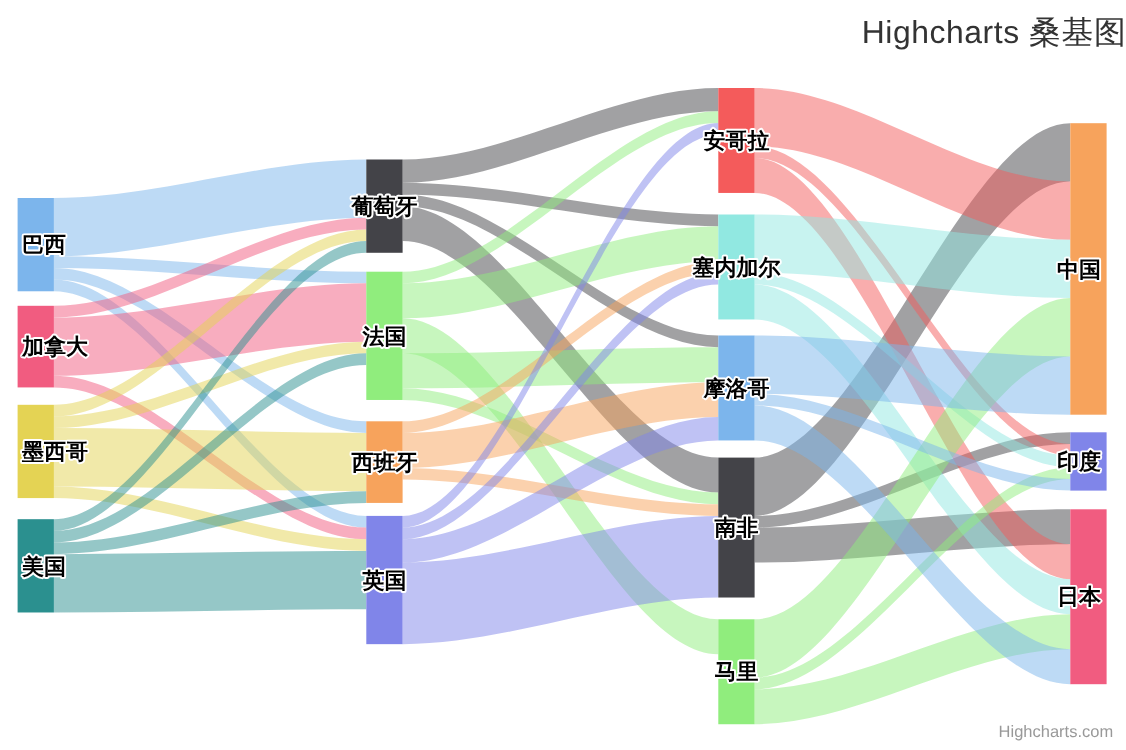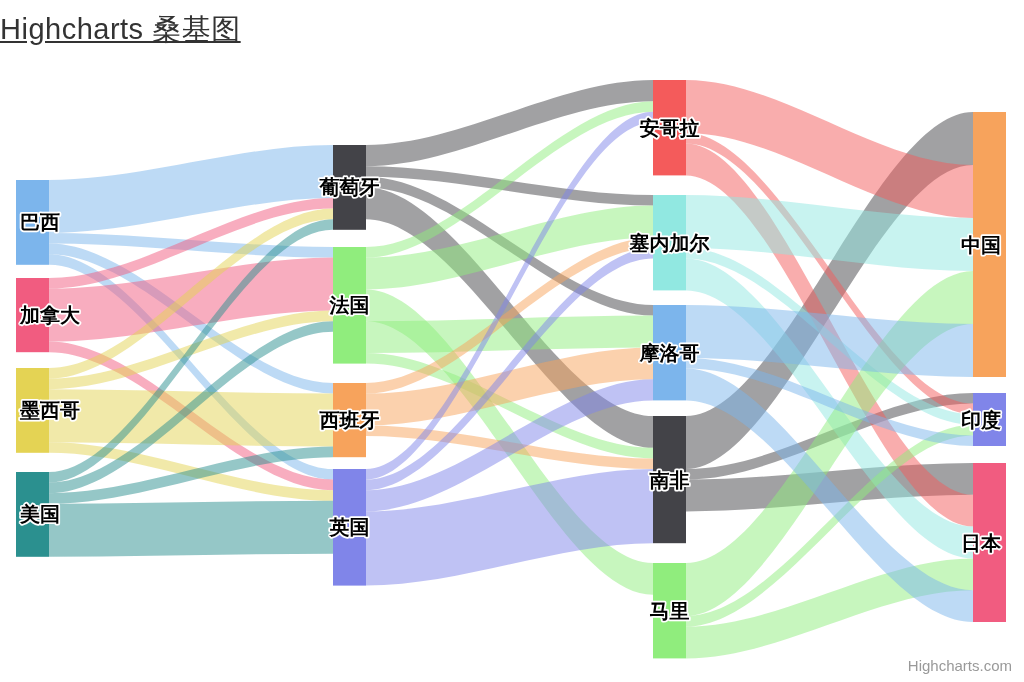--- a/index.html
+++ b/index.html
@@ -9,27 +9,26 @@
     height: 682px;
     background: #ffffff;
     overflow: hidden;
     font-family: "Liberation Sans", sans-serif;
   }
   .chart-title {
     position: absolute;
     top: 10px;
     left: 0;
     width: 100%;
-    text-align: left;
+    text-align: right;
     font-size: 29px;
     font-weight: 400;
     color: #333333;
     letter-spacing: 0.5px;
     pointer-events: none;
-    text-decoration: underline;
   }
   .credits {
     position: absolute;
     right: 12px;
     bottom: 8px;
     font-size: 15px;
     color: #999999;
     cursor: pointer;
     text-align: right;
   }

